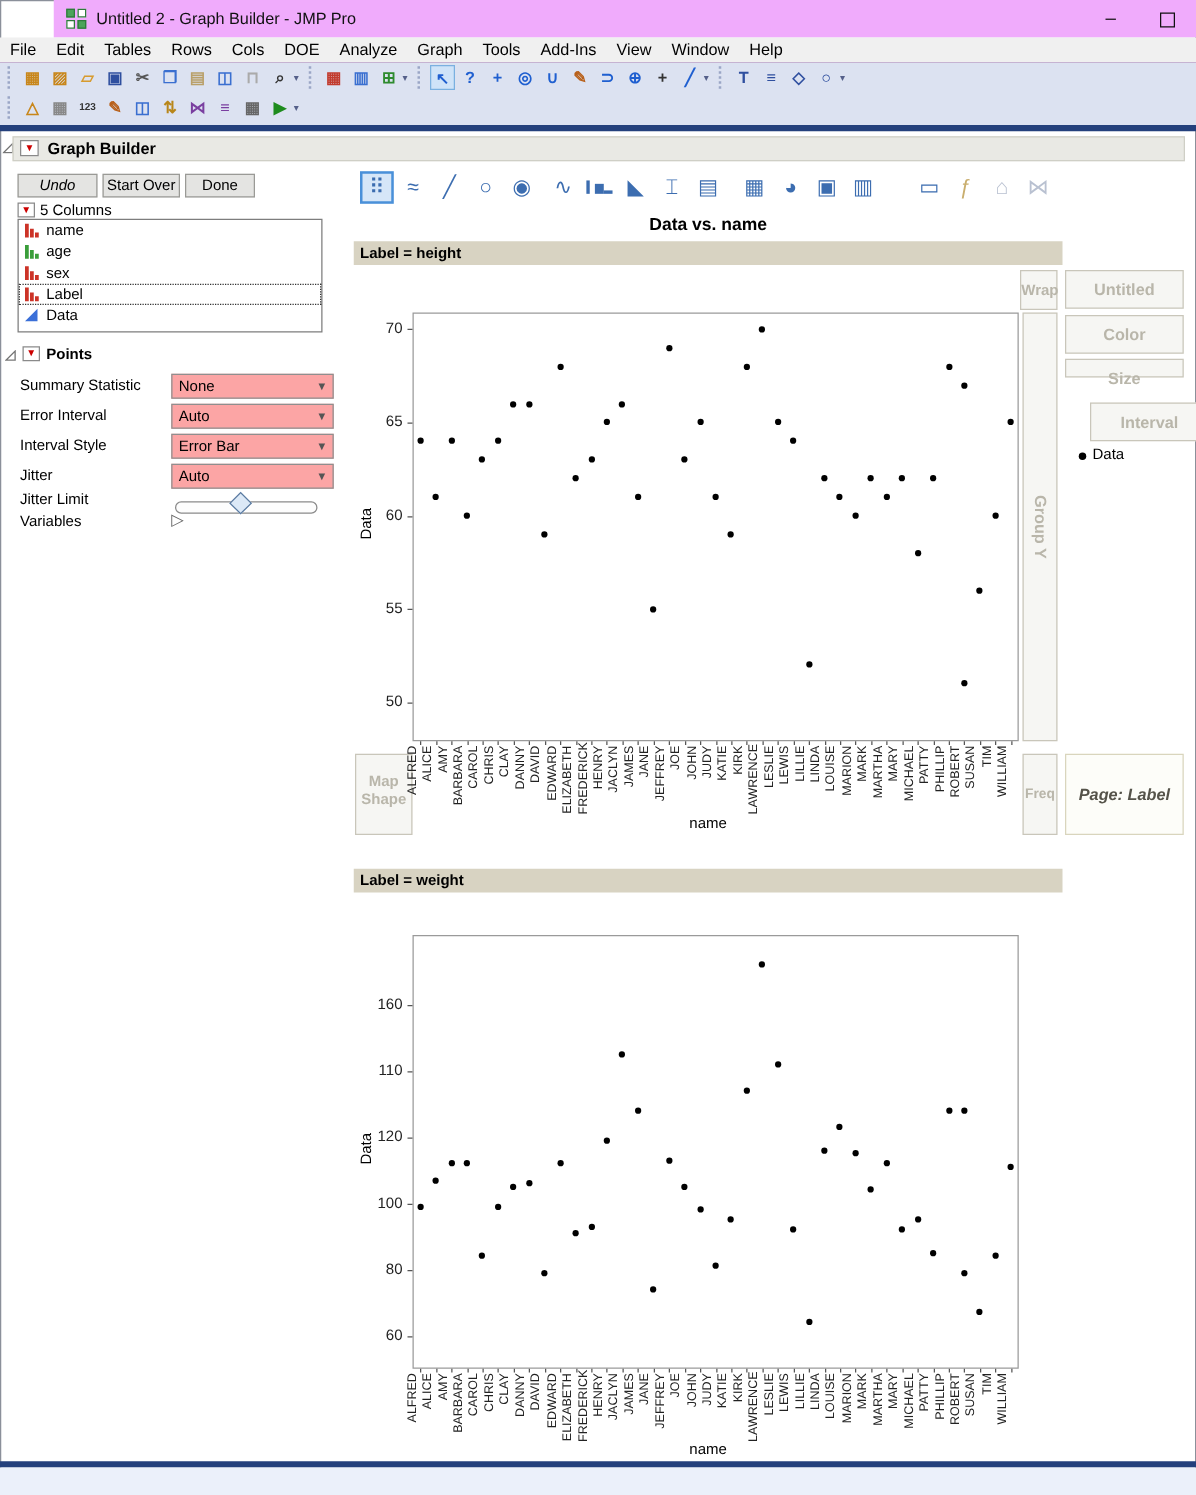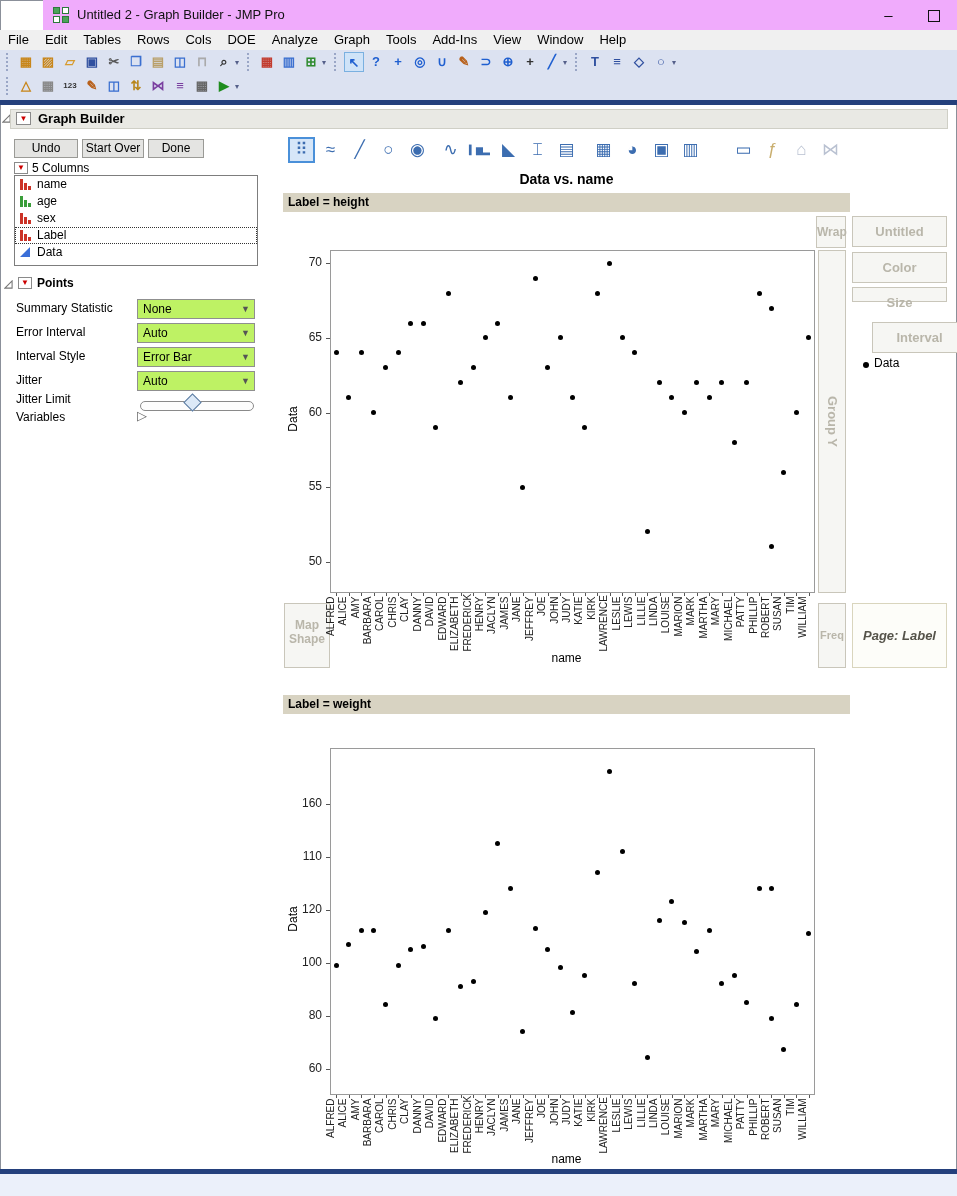--- a/index.html
+++ b/index.html
@@ -32,21 +32,21 @@
   .redtri{position:absolute;width:15px;height:13px;background:#fff;border:1px solid #8a8a8a;box-sizing:border-box;text-align:center;line-height:11px;font-size:8px;color:#c00;}
   #gbtitle{left:38px;top:111px;font-weight:bold;font-size:13px;color:#000;}
   
   .btn{background:#e4e4e2;border:1px solid #9a9a96;box-sizing:border-box;text-align:center;font-size:12px;color:#000;height:19px;line-height:17px;}
   #colbox{left:14px;top:175px;width:244px;height:91px;background:#fff;border:1px solid #7d7d7d;box-sizing:border-box;}
   .colrow{position:relative;height:17px;line-height:17px;font-size:12px;color:#000;padding-left:22px;}
   .colrow.sel{outline:1px dotted #333;outline-offset:-1px;}
   .colicon{position:absolute;left:5px;top:3px;width:11px;height:11px;}
   .bars b{position:absolute;bottom:0;width:3px;}
   .ptlabel{font-size:12px;color:#000;}
-  .dd{position:absolute;width:118px;height:20px;background:#bef264;border:1px solid #8f8f8f;box-sizing:border-box;font-size:12px;line-height:18px;padding-left:5px;color:#000;}
+  .dd{position:absolute;width:130px;height:20px;background:#fca5a5;border:1px solid #8f8f8f;box-sizing:border-box;font-size:12px;line-height:18px;padding-left:5px;color:#000;}
   .dd .chev{position:absolute;right:4px;top:0;font-size:9px;color:#555;}
   #slider{left:140px;top:401px;width:112px;height:8px;border:1px solid #8a8a8a;border-radius:5px;background:#fdfdfd;}
   #sliderhandle{left:186px;top:396px;width:11px;height:11px;background:#dcE9f7;border:1px solid #5a7aa0;transform:rotate(45deg);}
   
   .gicon{position:absolute;top:137px;width:27px;height:26px;text-align:center;line-height:26px;font-size:17px;color:#3c6db0;}
   .gicon.sel{background:#d6e6f8;border:2px solid #4a90d9;box-sizing:border-box;line-height:22px;}
   .gicon.gray{color:#b9c1d1;}
   .gicon.tan{color:#c9ae6e;}
   
   .beige{background:#d8d3c2;font-weight:bold;font-size:12px;color:#000;line-height:19px;padding-left:5px;box-sizing:border-box;}
@@ -92,21 +92,21 @@
   </div>
   <div class="abs navy" style="top:100px;height:5px;"></div>
 
   <svg class="abs disc" style="left:2px;top:114px;" viewBox="0 0 10 10">
       <path d="M1,9 L9,9 L9,1 Z" fill="none" stroke="#777" stroke-width="1.2"></path>
     </svg>
   <div class="abs" id="gbbar"></div>
   <div class="abs redtri" style="left:16px;top:112px;">▼</div>
   <div class="abs" id="gbtitle">Graph Builder</div>
 
-  <div class="abs btn" style="left:14px;top:139px;width:64px;">Undo</div>
+  <div class="abs btn" style="left:14px;top:139px;width:64px;font-style:italic;">Undo</div>
   <div class="abs btn" style="left:82px;top:139px;width:62px;">Start Over</div>
   <div class="abs btn" style="left:148px;top:139px;width:56px;">Done</div>
 
   <div class="abs redtri" style="left:14px;top:162px;width:14px;height:12px;line-height:10px;">▼</div>
   <div class="abs ptlabel" style="left:32px;top:161px;">5 Columns</div>
   <div class="abs" id="colbox">
       <div class="colrow"><span class="colicon bars">
           <b style="left:0;height:11px;background:#cc3327"></b>
           <b style="left:4px;height:7px;background:#cc3327"></b>
           <b style="left:8px;height:4px;background:#cc3327"></b>

